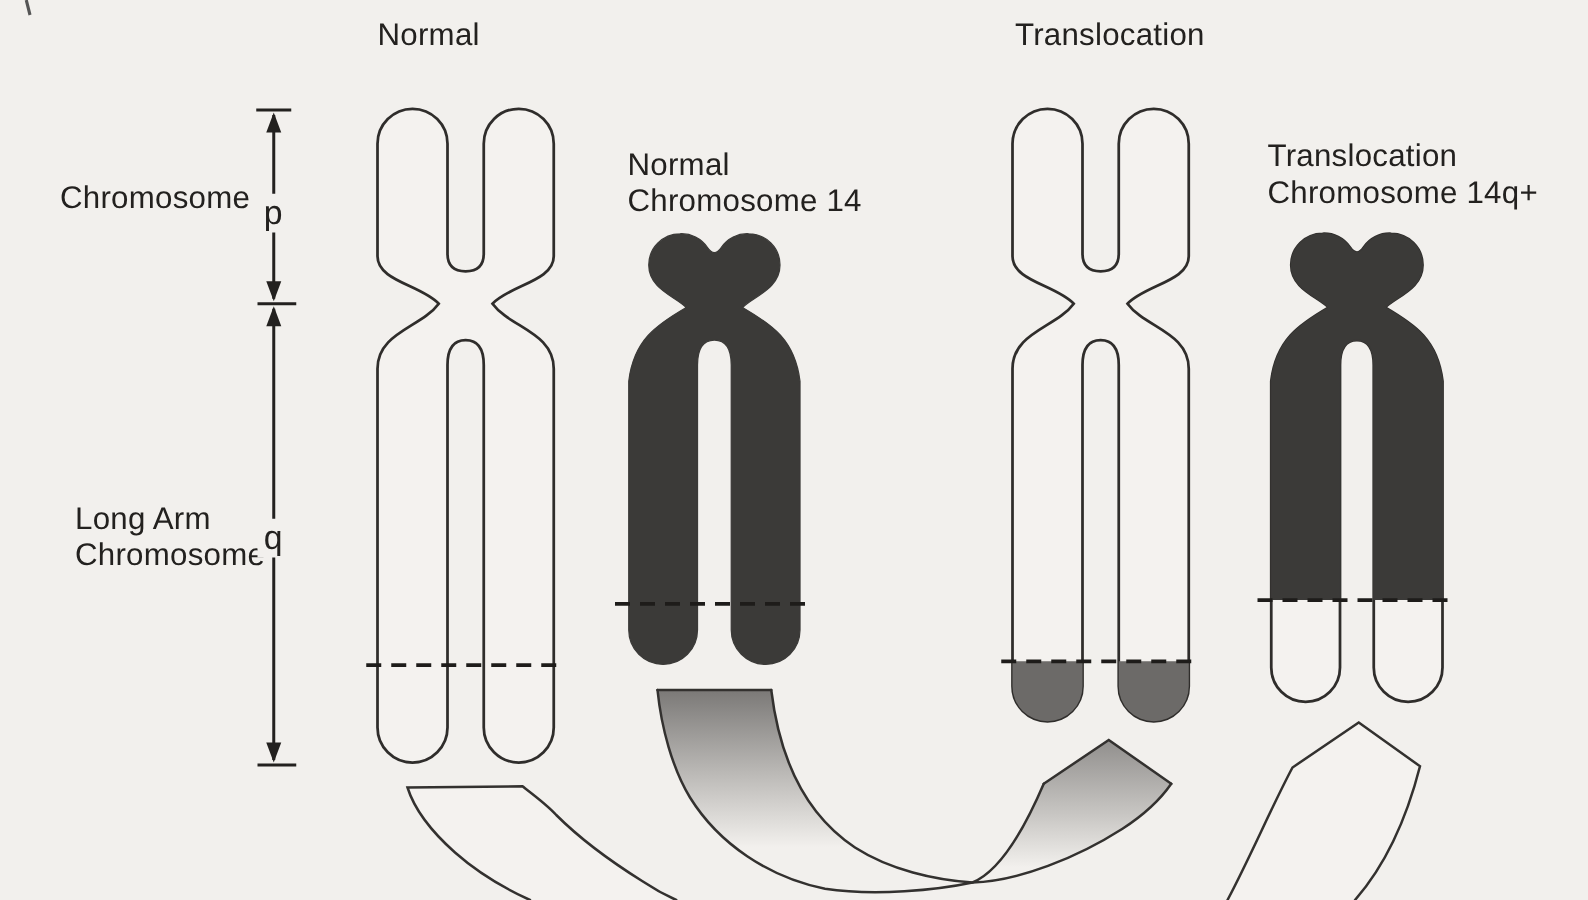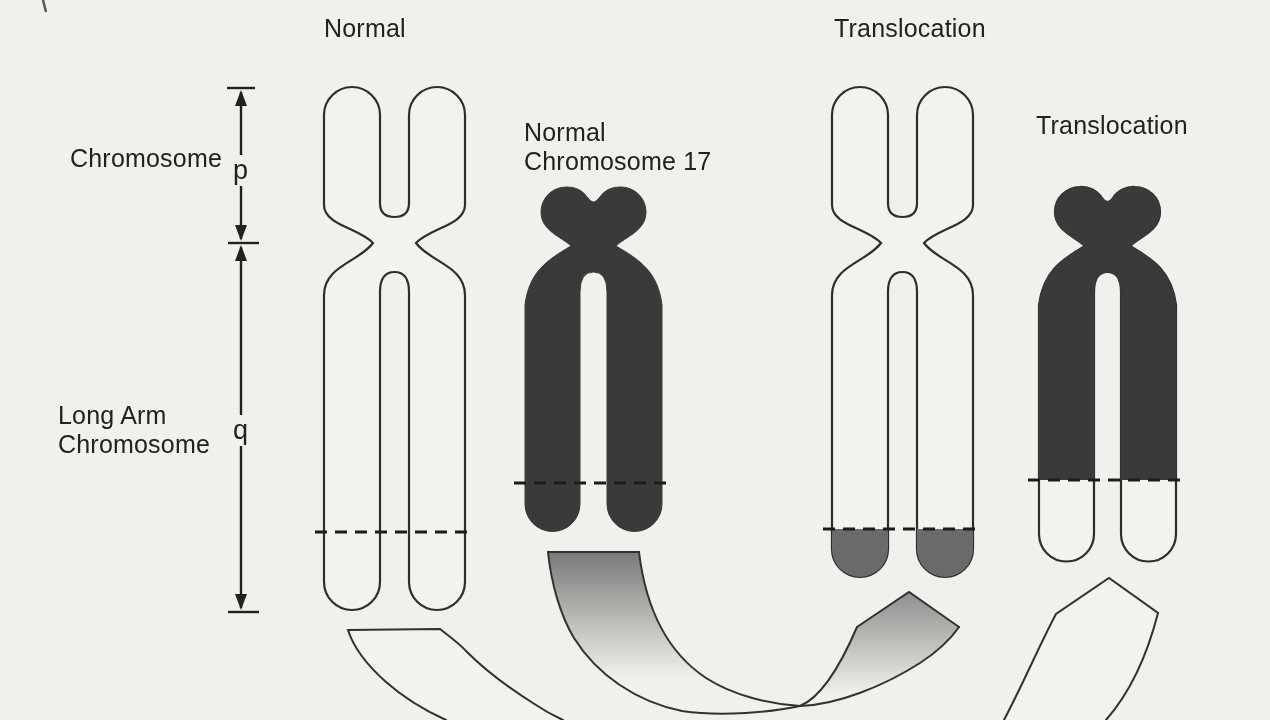--- a/index.html
+++ b/index.html
@@ -9,21 +9,21 @@
     --chromosome-dark-fill:#3b3a38;
     --translocated-tip-gray:#6c6a68;
     --body-fill:#f4f2ef;
   }
   html,body{margin:0;padding:0;}
   body{
     width:1270px;height:720px;position:relative;overflow:hidden;
     background:var(--background);
     font-family:"Liberation Sans", sans-serif;
   }
-  #stage{position:absolute;left:0;top:0;width:1148px;height:720px;margin-left:22px;}
+  #stage{position:absolute;left:0;top:0;width:1148px;height:720px;}
   svg{display:block;}
   .chrom-outline{fill:var(--body-fill);stroke:var(--outline);stroke-width:2.2;}
   .chrom-dark{fill:var(--chromosome-dark-fill);stroke:var(--chromosome-dark-fill);stroke-width:1;}
   .tip-gray{fill:var(--translocated-tip-gray);stroke:none;}
   .cutline{stroke:#1e1c1a;stroke-width:3;stroke-dasharray:12 8;fill:none;}
   .band-stroke{fill:none;stroke:#33312f;stroke-width:2;stroke-linecap:round;}
   .band-white{fill:var(--body-fill);}
   .bracket{stroke:var(--text);stroke-width:2.4;fill:none;}
   .arrowhead{fill:var(--text);stroke:none;}
   .lbl{
@@ -117,35 +117,36 @@
     <line class="bracket" x1="206" y1="612" x2="237" y2="612"></line>
   </g>
 </svg>
 
 <div class="lbl" style="left:302px;top:14px">
   <div>Normal</div>
 </div>
 
 <div class="lbl" style="left:502px;top:118px">
   <div>Normal</div>
-  <div>Chromosome 17</div>
+  <div>Chromosome 14</div>
 </div>
 
 <div class="lbl" style="left:812px;top:14px">
   <div>Translocation</div>
 </div>
 
 <div class="lbl" style="left:1014px;top:111px">
   <div>Translocation</div>
+  <div>Chromosome 14q+</div>
 </div>
 
 <div class="lbl" style="left:48px;top:144px">
   <div>Chromosome</div>
 </div>
 
-<div class="lbl" style="left:36px;top:401px">
+<div class="lbl" style="left:60px;top:401px">
   <div>Long Arm</div>
   <div>Chromosome</div>
 </div>
 
 <div class="arm-symbol" style="left:206px;top:155px">p</div>
 <div class="arm-symbol" style="left:206px;top:415px">q</div>
 </div>
 
 </body></html>

